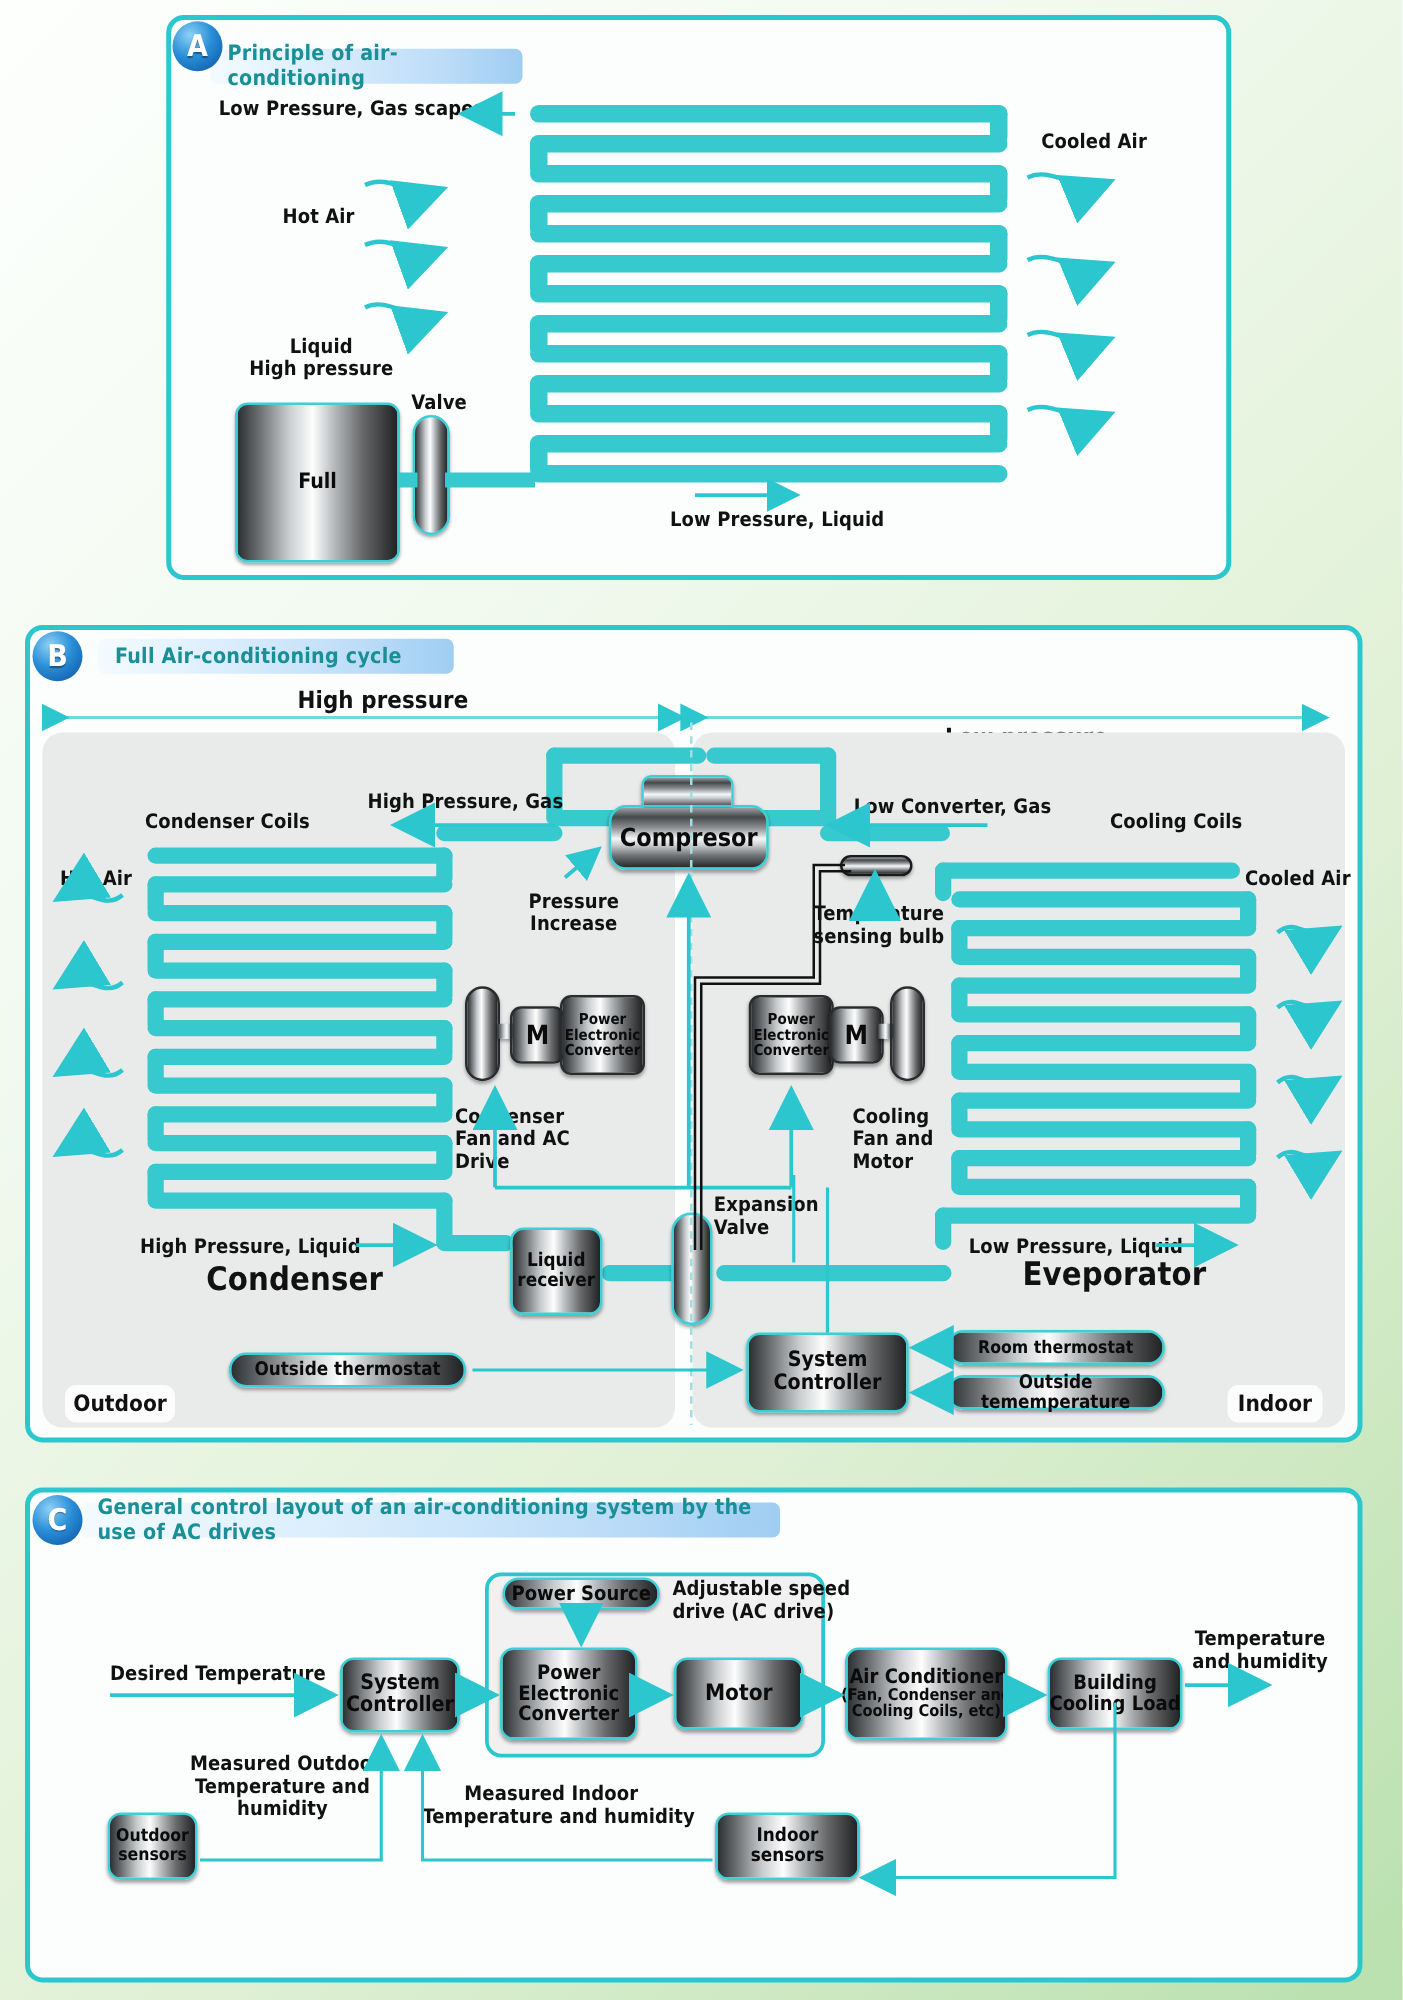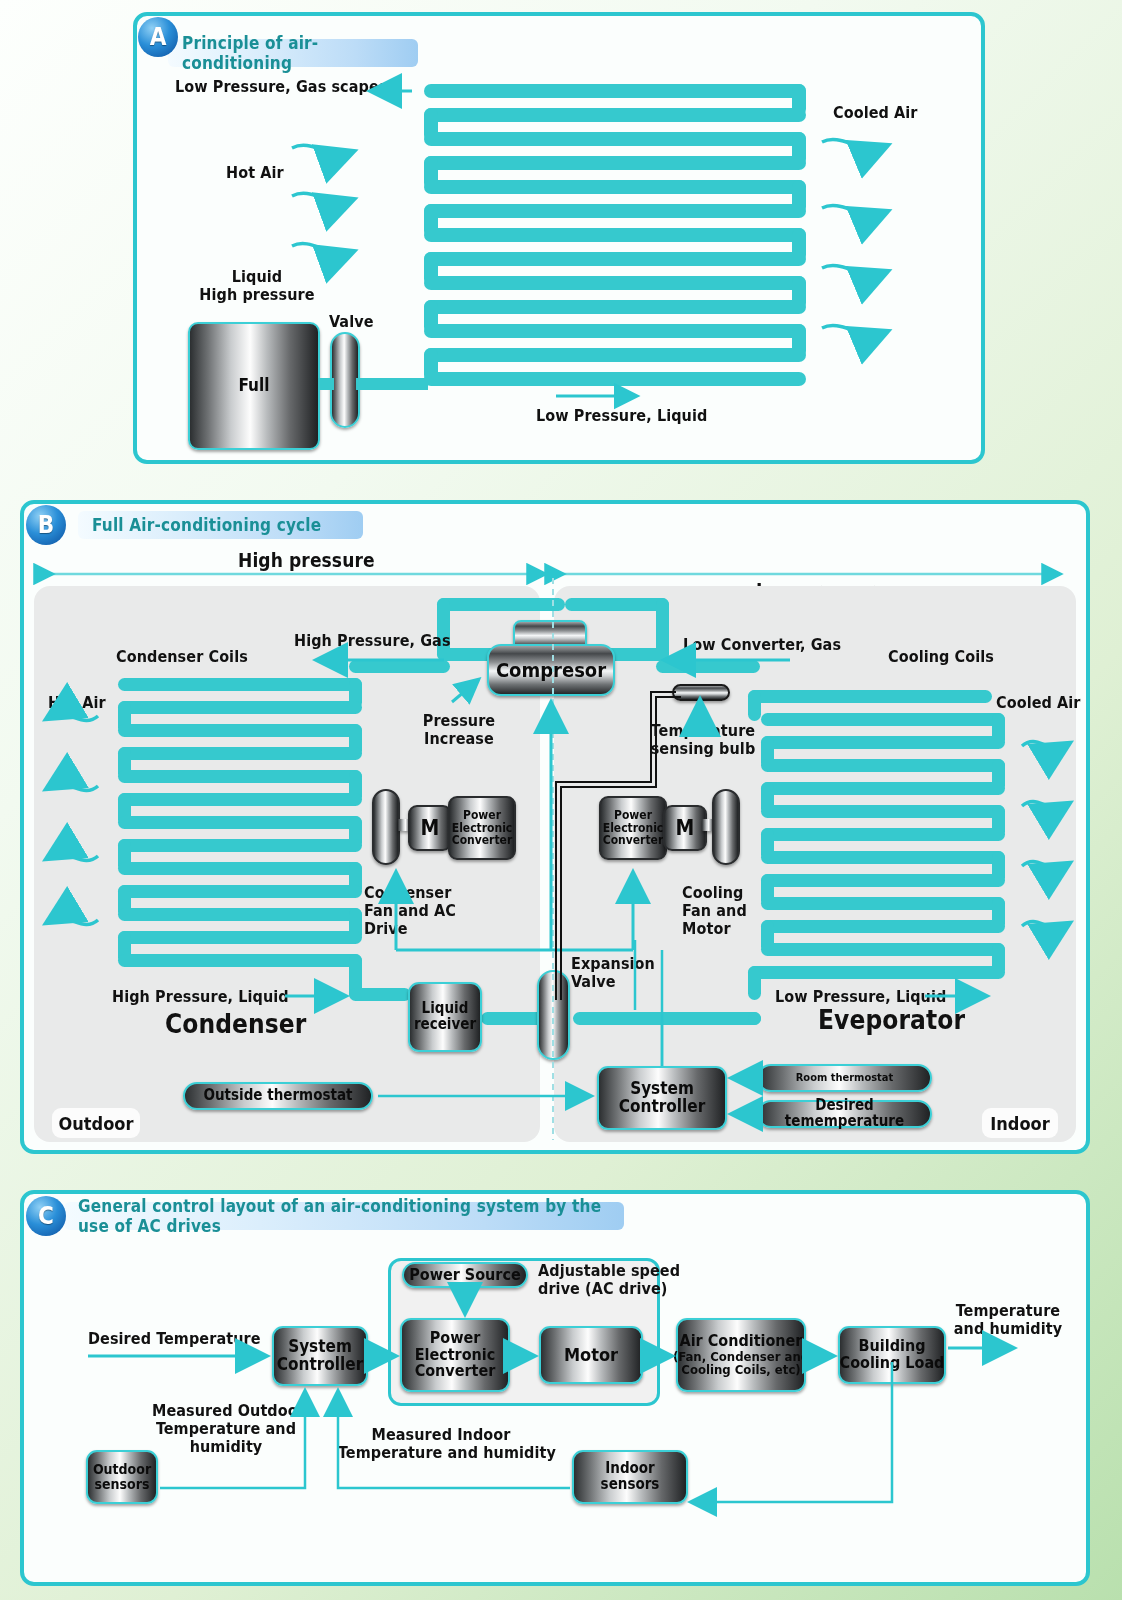--- a/index.html
+++ b/index.html
@@ -243,25 +243,25 @@
 </div>
 <div class="metal v" style="left:537px; top:970px; width:33px; height:90px; border-radius:16px;"></div>
 
 <div class="metal v" style="left:597px; top:1066px; width:130px; height:64px; border-radius:11px; font-size:17px; white-space:pre;">
   <span>System
 Controller</span>
 </div>
 <div class="metal v" style="left:183px; top:1082px; width:190px; height:28px; border-radius:14px; font-size:15px;">
   <span>Outside thermostat</span>
 </div>
-<div class="metal v" style="left:757px; top:1064px; width:175px; height:28px; border-radius:14px; font-size:11px;">
+<div class="metal v" style="left:757px; top:1064px; width:175px; height:28px; border-radius:14px; font-size:14px;">
   <span>Room thermostat</span>
 </div>
 <div class="metal v" style="left:757px; top:1100px; width:175px; height:28px; border-radius:14px; font-size:15px;">
-  <span>Desired tememperature</span>
+  <span>Outside tememperature</span>
 </div>
 
 <div class="whitebadge" style="left:52px; top:1108px; width:88px; height:30px;">
   <span>Outdoor</span>
 </div>
 <div class="whitebadge" style="left:982px; top:1108px; width:76px; height:30px;">
   <span>Indoor</span>
 </div>
 
 <div class="lbl" style="left:116px; top:648px;">Condenser Coils</div>

